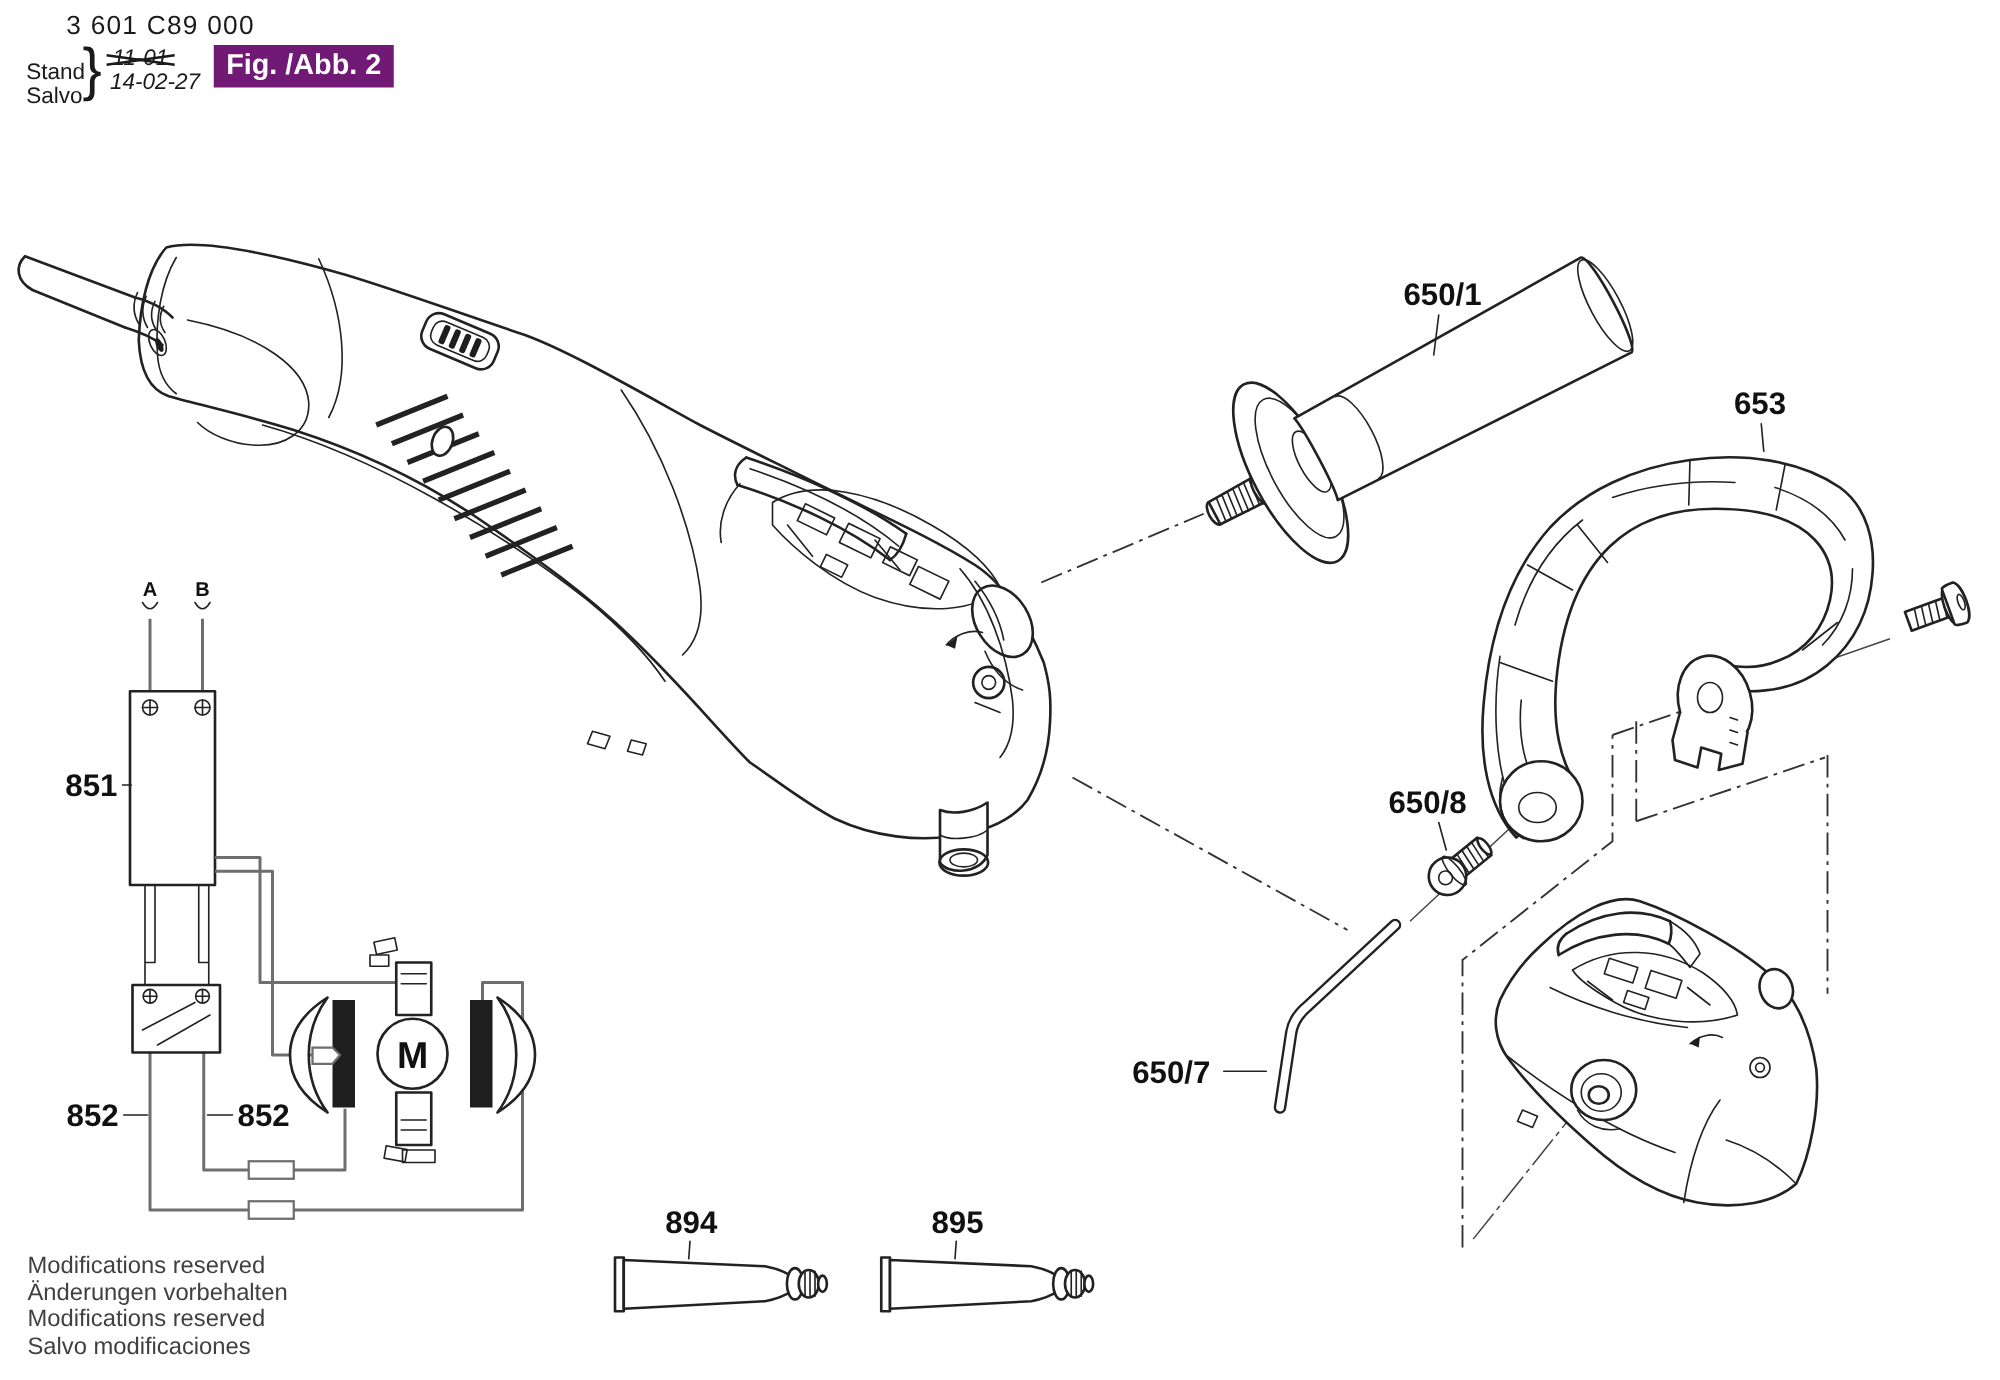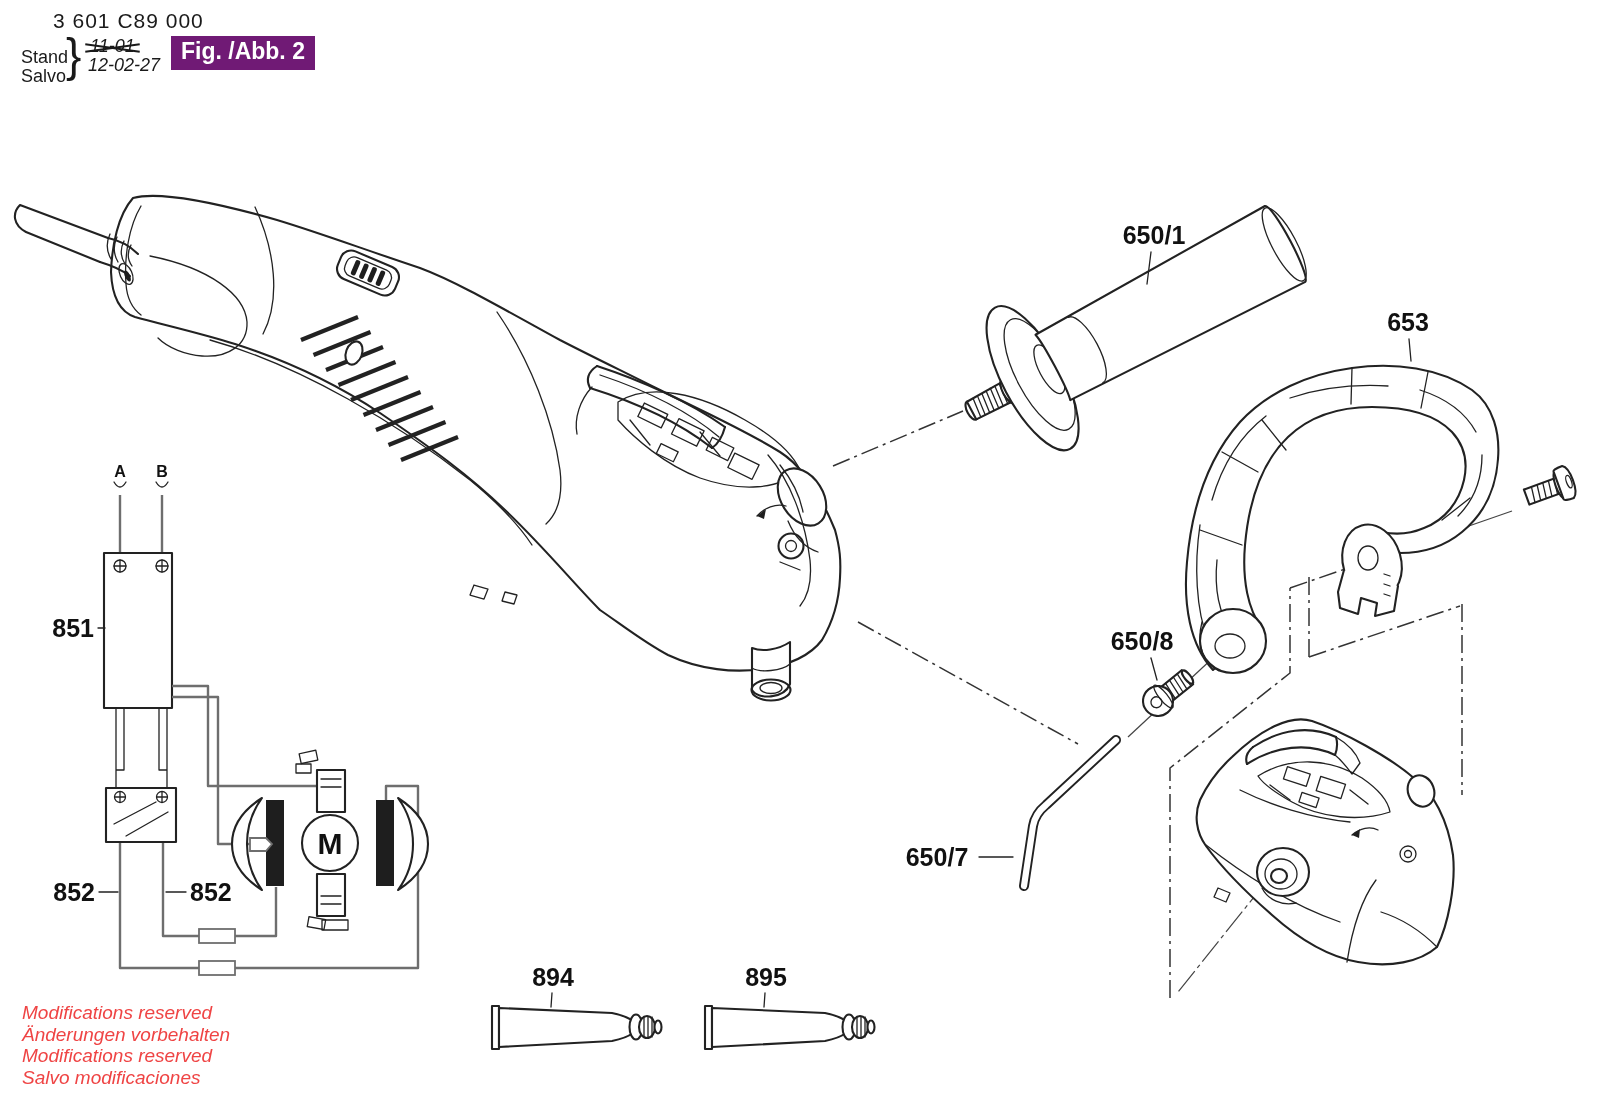--- a/index.html
+++ b/index.html
@@ -9,21 +9,21 @@
   .part-number{left:21px;top:9px;font-size:21px;letter-spacing:1px;color:#1a1a1a;margin-left:32px;}
   .stand-issue{left:21px;top:36px;font-size:18px;line-height:19px;color:#1a1a1a;margin-top:12px;}
   .brace{left:66px;top:28px;font-size:46px;font-weight:300;color:#1a1a1a;transform:scaleY(1.02);}
   .dates{left:88px;top:37px;font-size:18px;line-height:19px;color:#1a1a1a;font-style:italic;}
   .struck{position:relative;display:inline-block;padding:0 2px;}
   .struck::before,.struck::after{content:"";position:absolute;left:-3px;right:-3px;top:50%;height:2px;background:#1a1a1a;}
   .struck::before{transform:rotate(-8deg);}
   .struck::after{transform:rotate(8deg);}
   .fig-box{left:171px;top:36px;background:#701a75;color:#fff;font-weight:bold;font-size:23px;padding:2px 10px 5px 10px;}
   
-  .footer{left:22px;top:1002px;font-size:19px;line-height:21.5px;color:#ef4444;font-style:italic;}
+  .footer{left:22px;top:1002px;font-size:19px;line-height:21.5px;color:#404040;}
   
   svg{position:absolute;left:0;top:0;font-family:"Liberation Sans",sans-serif;}
   .ol{fill:none;stroke:#222;stroke-width:2.1;stroke-linecap:round;stroke-linejoin:round;}
   .olf{fill:#fff;stroke:#222;stroke-width:2.1;stroke-linecap:round;stroke-linejoin:round;}
   .thin{fill:none;stroke:#222;stroke-width:1.3;stroke-linecap:round;stroke-linejoin:round;}
   .blk{fill:#1e1e1e;stroke:none;}
   .wire{fill:none;stroke:#6e6e6e;stroke-width:2.4;stroke-linejoin:round;}
   .wiredet{fill:#fff;stroke:#6e6e6e;stroke-width:1.8;}
   .dd{fill:none;stroke:#333;stroke-width:1.5;stroke-dasharray:18 5 3 5;}
   .cl{fill:none;stroke:#444;stroke-width:1.2;}
@@ -36,21 +36,21 @@
 <body>
 
 <div class="abs part-number">3 601 C89 000</div>
 <div class="abs stand-issue">
   <div>Stand</div>
   <div>Salvo</div>
 </div>
 <div class="abs brace">}</div>
 <div class="abs dates">
   <div><span class="struck">11-01</span></div>
-  <div>12-02-27</div>
+  <div>14-02-27</div>
 </div>
 <div class="abs fig-box">Fig. /Abb. 2</div>
 
 <svg width="1600" height="1104" viewBox="0 0 1600 1104">
 
   <g>
     <path class="dd" d="M1170,998 L1170,768 L1290,673 L1290,588"></path>
     <path class="dd" d="M1309,657 L1309,572"></path>
     <path class="dd" d="M1309,657 L1460,606"></path>
     <path class="dd" d="M1462,604 L1462,795"></path>

